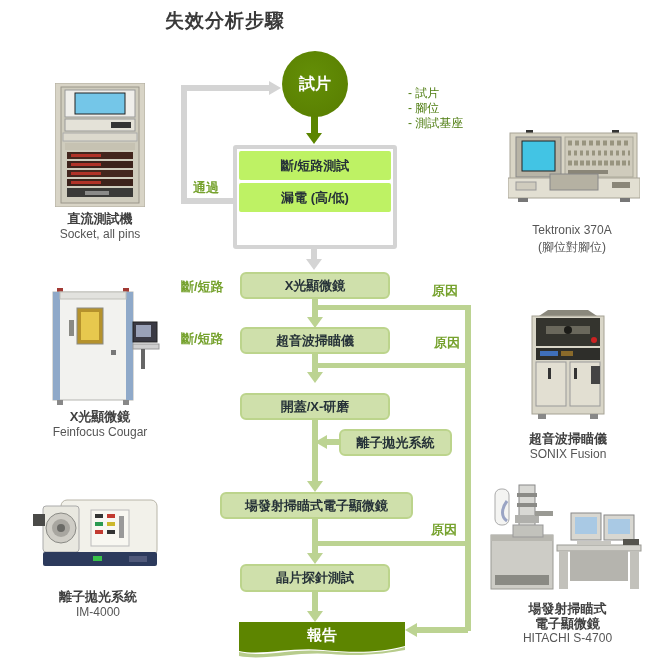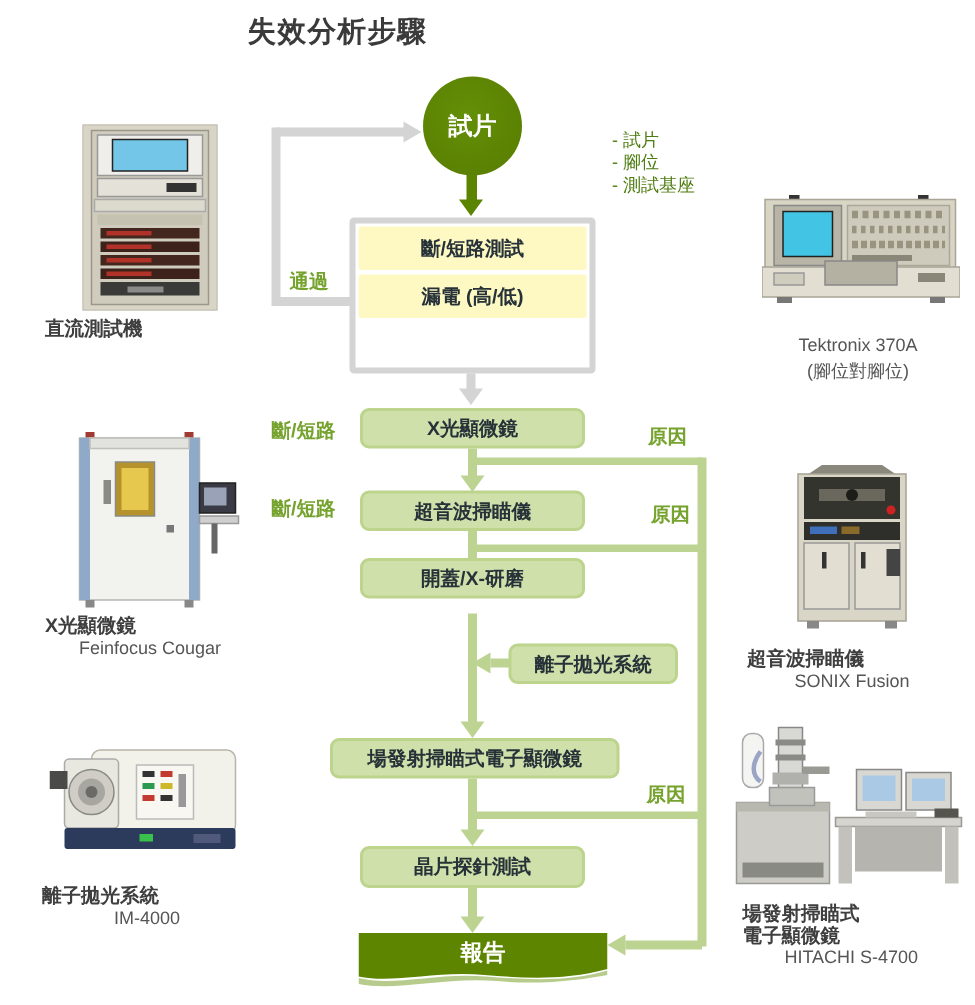--- a/index.html
+++ b/index.html
@@ -12,21 +12,21 @@
   
   .circle-node { position:absolute; left:282px; top:51px; width:66px; height:66px;
     border-radius:50%; background:radial-gradient(circle at 45% 40%, #648f07, #577c00);
     color:#ffffff; font-size:16px; font-weight:bold;
     display:flex; align-items:center; justify-content:center; z-index:3; }
 
   .notes { position:absolute; left:408px; top:86px; font-size:12px; color:#4d7c0f; line-height:15px; }
 
   .group-box { position:absolute; left:233px; top:145px; width:164px; height:104px;
     background:#ffffff; border:4px solid #d4d4d4; border-radius:3px; padding:2px; z-index:2; }
-  .group-row { height:29px; margin-bottom:3px; background:#fef9c3; border-radius:2px;
+  .group-row { height:29px; margin-bottom:3px; background:#bef264; border-radius:2px;
     display:flex; align-items:center; justify-content:center;
     font-size:13px; font-weight:bold; color:#263238; }
 
   .pale-box { position:absolute; background:#cfe0ab; border:2px solid #bcd48c; border-radius:6px;
     display:flex; align-items:center; justify-content:center;
     font-size:13px; font-weight:bold; color:#263238; z-index:2; }
 
   .report-wrap { position:absolute; left:239px; top:622px; width:166px; height:36px; z-index:3; }
   .report-label { position:absolute; left:0; top:0; width:166px; height:26px;
     display:flex; align-items:center; justify-content:center;
@@ -40,21 +40,21 @@
   .tri-down-lg { border-left:8px solid transparent; border-right:8px solid transparent; border-top:11px solid #bcd392; }
   .tri-down-gy { border-left:8px solid transparent; border-right:8px solid transparent; border-top:11px solid #d4d4d4; }
   .tri-down-dk { border-left:8px solid transparent; border-right:8px solid transparent; border-top:11px solid #5b8500; }
   .tri-right-gy { border-top:7px solid transparent; border-bottom:7px solid transparent; border-left:12px solid #d4d4d4; }
   .tri-left-lg { border-top:7px solid transparent; border-bottom:7px solid transparent; border-right:12px solid #bcd392; }
 
   .side-label { position:absolute; font-size:13px; font-weight:bold; color:#76a22e; z-index:3; }
 
   
   .fig { position:absolute; z-index:2; }
-  .cap-zh { position:absolute; font-size:13px; font-weight:bold; color:#3f3f3f; z-index:2; }
+  .cap-zh { position:absolute; font-size:13px; font-weight:bold; color:#3f3f3f; text-align:center; z-index:2; }
   .cap-en { position:absolute; font-size:12px; color:#555555; text-align:center; z-index:2; }
 </style>
 </head>
 <body>
 
 <div id="canvas">
 
   <div class="title">失效分析步驟</div>
 
   <div class="gline" style="left:181px; top:85px; width:6px; height:119px;"></div>
@@ -84,21 +84,21 @@
 
   <div class="lgline" style="left:315px; top:305px; width:153px; height:5px;"></div>
   <div class="lgline" style="left:315px; top:363px; width:153px; height:5px;"></div>
   <div class="lgline" style="left:315px; top:541px; width:153px; height:5px;"></div>
   <div class="lgline" style="left:465px; top:305px; width:6px; height:326px;"></div>
   <div class="lgline" style="left:417px; top:627px; width:51px; height:6px;"></div>
   <div class="tri tri-left-lg" style="left:405px; top:623px;"></div>
 
   <div class="pale-box" style="left:240px; top:272px; width:150px; height:27px;">X光顯微鏡</div>
   <div class="pale-box" style="left:240px; top:327px; width:150px; height:27px;">超音波掃瞄儀</div>
-  <div class="pale-box" style="left:240px; top:372px; width:150px; height:27px;">開蓋/X-研磨</div>
+  <div class="pale-box" style="left:240px; top:393px; width:150px; height:27px;">開蓋/X-研磨</div>
   <div class="pale-box" style="left:339px; top:429px; width:113px; height:27px;">離子拋光系統</div>
   <div class="pale-box" style="left:220px; top:492px; width:193px; height:27px;">場發射掃瞄式電子顯微鏡</div>
   <div class="pale-box" style="left:240px; top:564px; width:150px; height:28px;">晶片探針測試</div>
 
   <div class="lgline" style="left:312px; top:299px; width:6px; height:19px;"></div>
   <div class="tri tri-down-lg" style="left:307px; top:317px;"></div>
 
   <div class="lgline" style="left:312px; top:354px; width:6px; height:19px;"></div>
   <div class="tri tri-down-lg" style="left:307px; top:372px;"></div>
 
@@ -142,20 +142,21 @@
     <rect x="12" y="78" width="66" height="7" fill="#3c221b"></rect>
       <rect x="16" y="80" width="30" height="3" fill="#b03228"></rect>
     <rect x="12" y="87" width="66" height="7" fill="#43261e"></rect>
       <rect x="16" y="89" width="30" height="3" fill="#b03228"></rect>
     <rect x="12" y="96" width="66" height="7" fill="#3c221b"></rect>
       <rect x="16" y="98" width="30" height="3" fill="#b03228"></rect>
     <rect x="12" y="105" width="66" height="9" fill="#3a3a38"></rect>
       <rect x="30" y="108" width="24" height="4" fill="#8a8a88"></rect>
   </svg>
   <div class="cap-zh" style="left:30px; top:210px; width:140px;">直流測試機</div>
+  <div class="cap-en" style="left:30px; top:227px; width:140px;">Socket, all pins</div>
 
   <svg class="fig" style="left:45px; top:286px;" width="118" height="120" viewBox="0 0 118 120">
     <rect x="12" y="2" width="6" height="6" fill="#a23a34"></rect>
       <rect x="78" y="2" width="6" height="6" fill="#a23a34"></rect>
     <rect x="8" y="6" width="80" height="108" fill="#f2f2ef" stroke="#b5b5b0"></rect>
     <rect x="8" y="6" width="7" height="108" fill="#8fa9c9"></rect>
     <rect x="81" y="6" width="7" height="108" fill="#8fa9c9"></rect>
     <rect x="15" y="6" width="66" height="7" fill="#e2e2de" stroke="#c0c0ba"></rect>
     <rect x="32" y="22" width="26" height="36" fill="#b5922c" stroke="#8a8a84"></rect>
     <rect x="36" y="26" width="18" height="28" fill="#e7c84e"></rect>

